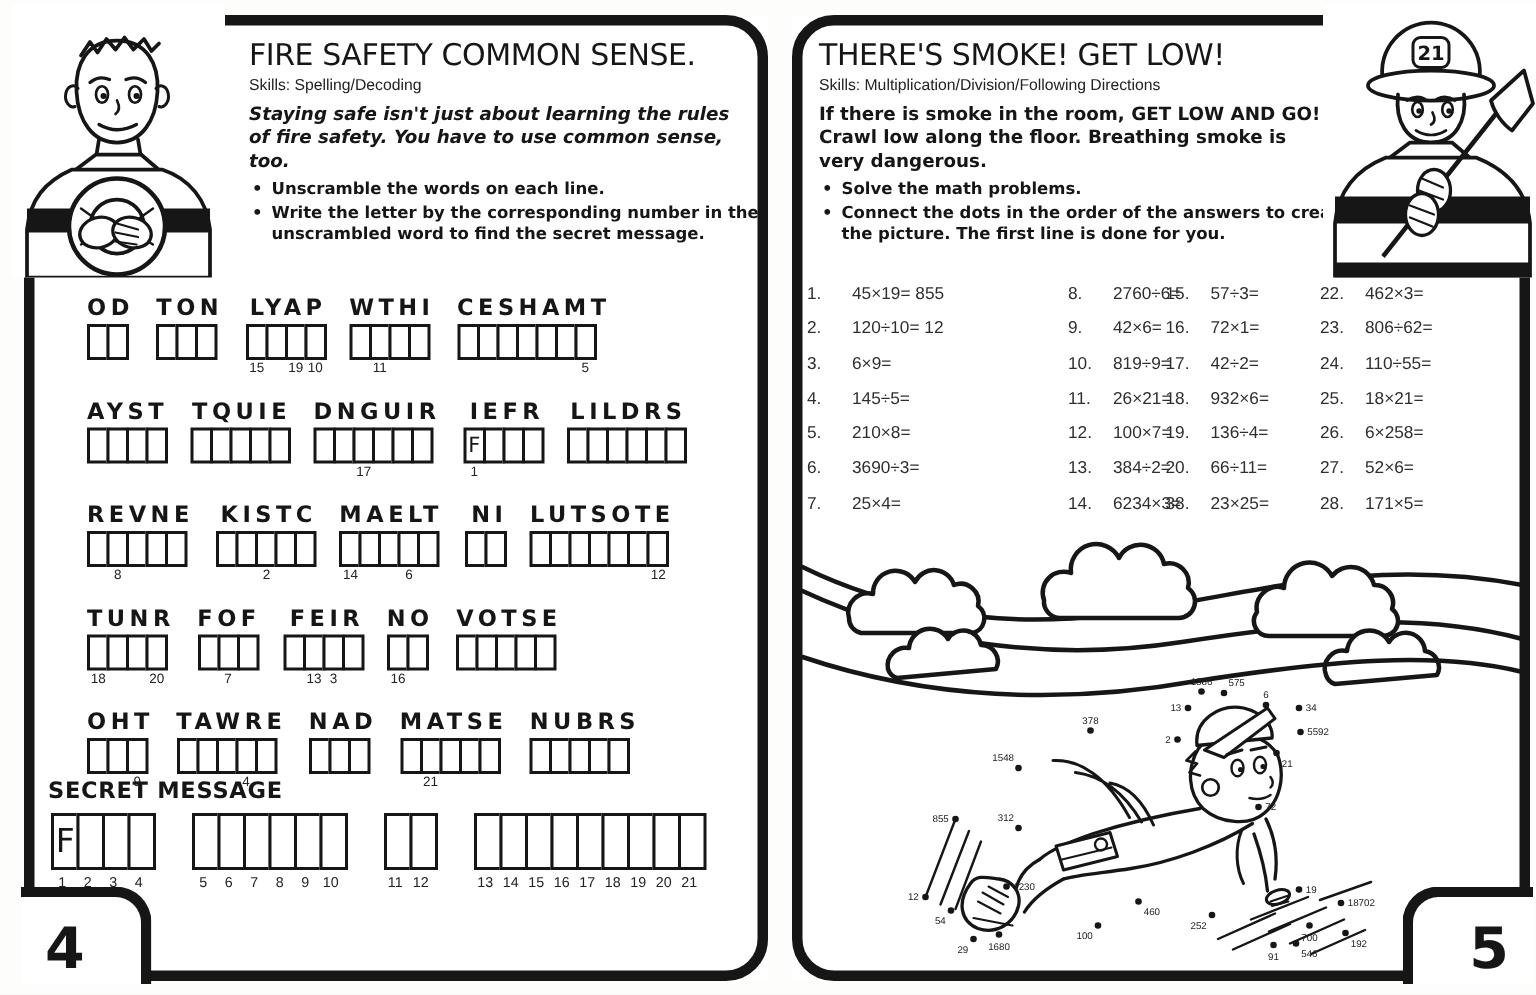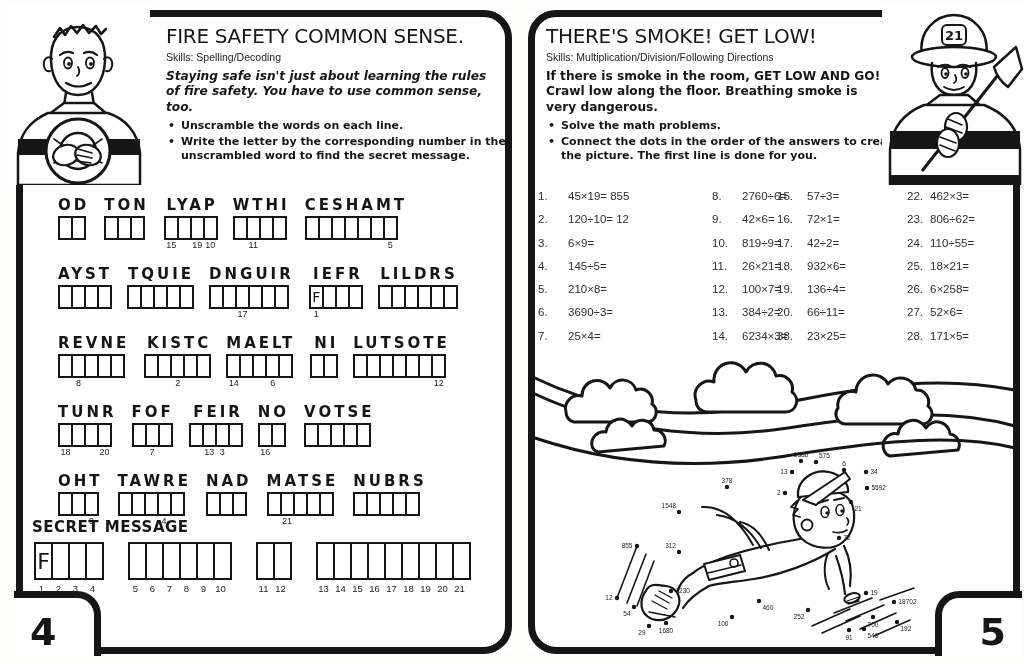--- a/index.html
+++ b/index.html
@@ -709,21 +709,21 @@
           </div>
           <div class="prow">
             <span class="pnum">20.</span>
             <span class="pexpr">66÷11=</span>
           </div>
           <div class="prow">
             <span class="pnum">38.</span>
             <span class="pexpr">23×25=</span>
           </div>
         </div>
-        <div class="pcol" style="left: 372px; text-align: center;">
+        <div class="pcol" style="left: 352px;">
           <div class="prow">
             <span class="pnum">22.</span>
             <span class="pexpr">462×3=</span>
           </div>
           <div class="prow">
             <span class="pnum">23.</span>
             <span class="pexpr">806÷62=</span>
           </div>
           <div class="prow">
             <span class="pnum">24.</span>

